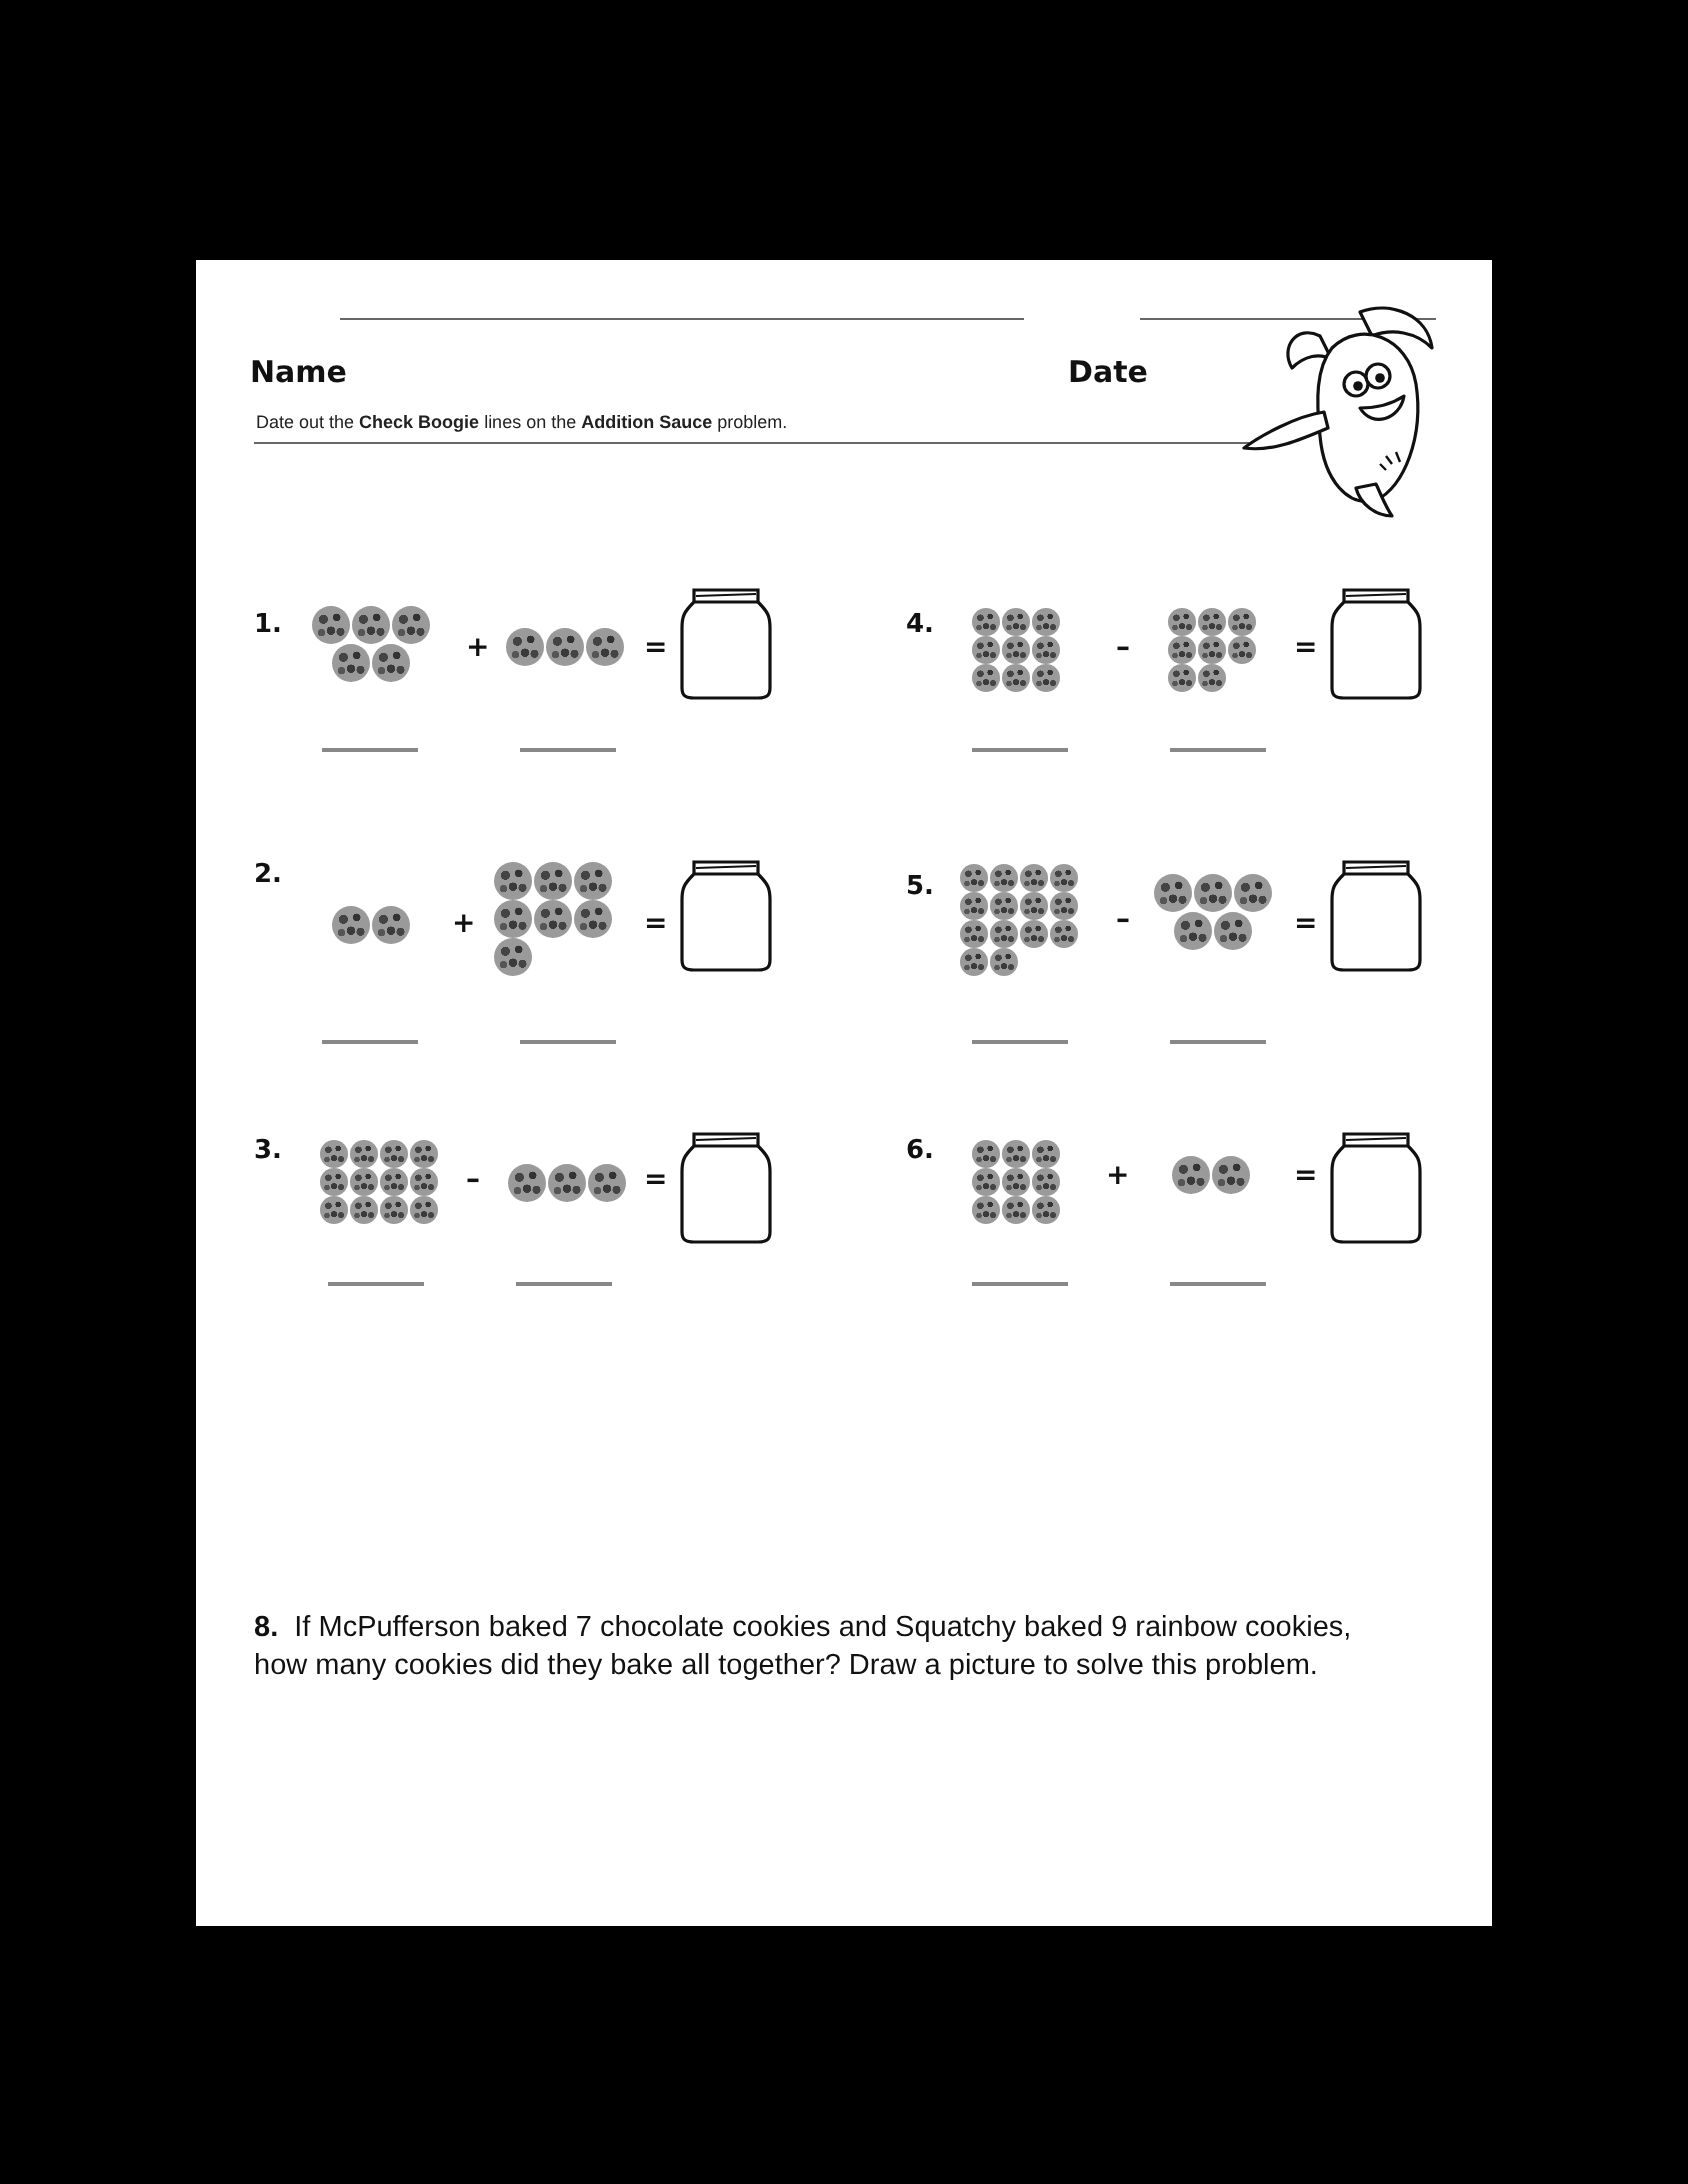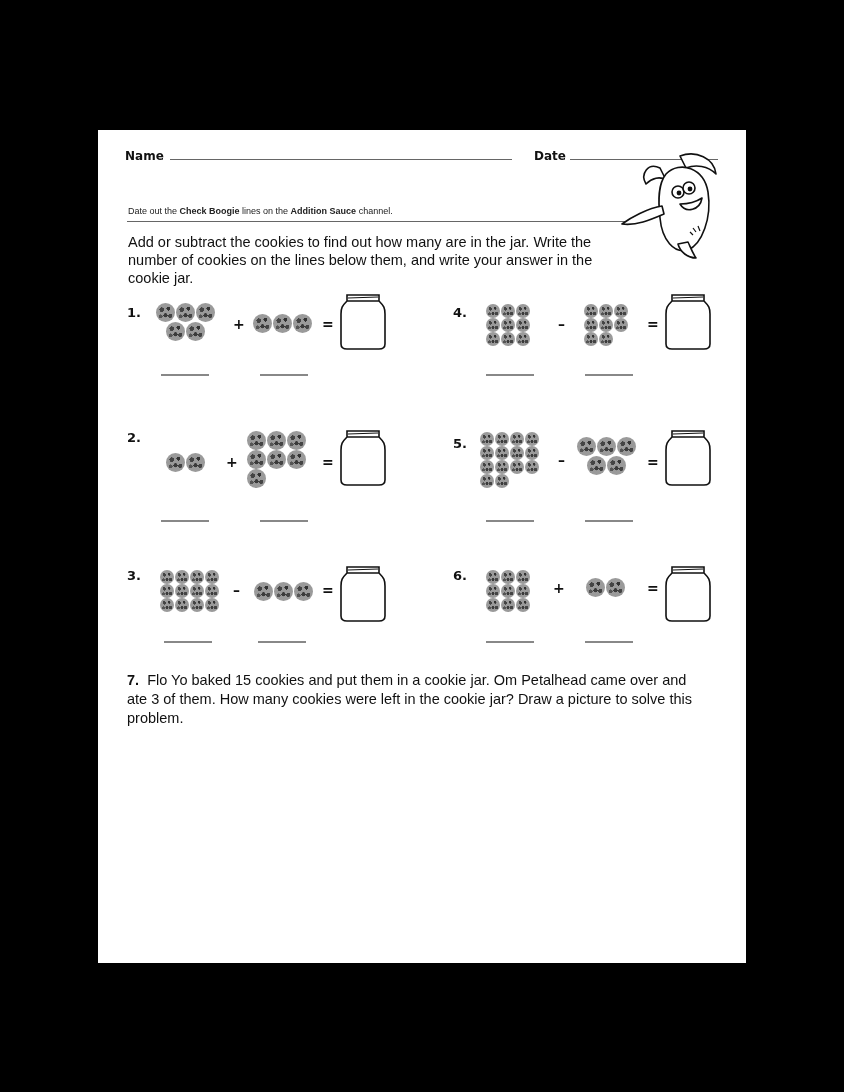--- a/index.html
+++ b/index.html
@@ -1,20 +1,20 @@
 <!DOCTYPE html>
 <html><head>
 <meta charset="utf-8">
 <style>
   html, body { margin:0; padding:0; }
   body { width:844px; height:1092px; background:#000; position:relative; overflow:hidden;
          font-family:"Liberation Sans", sans-serif; color:#111; }
   .page { position:absolute; left:98px; top:130px; width:648px; height:833px; background:#fff; }
   .abs { position:absolute; }
-  .lbl { font-family:"DejaVu Sans", sans-serif; font-weight:bold; font-size:12px; }
+  .lbl { font-family:"DejaVu Sans", sans-serif; font-weight:bold; font-size:15px;margin-top:28px; }
   .line { position:absolute; height:1px; background:#666; }
   .title { font-family:"DejaVu Sans", sans-serif; font-weight:bold; font-size:21px; letter-spacing:-0.3px; white-space:nowrap; }
   .sub { font-size:9px; white-space:nowrap; color:#222; }
   .instr { font-size:14.5px; line-height:18px; width:490px; color:#111; }
   .num { font-family:"DejaVu Sans", sans-serif; font-weight:bold; font-size:13px; }
   .op { font-family:"DejaVu Sans", sans-serif; font-weight:bold; font-size:14px; }
   .ansline { position:absolute; width:48px; height:2px; background:#888; }
   .cookies { position:absolute; display:flex; flex-wrap:wrap; justify-content:center; }
   .cookie { border-radius:50%; margin:0 0.5px; box-sizing:border-box;
             background:
@@ -33,41 +33,40 @@
 <body>
 
 <div class="page">
 
   <span class="abs lbl" style="left:27px;top:19px;">Name</span>
   <div class="line" style="left:72px;top:29px;width:342px;"></div>
   <span class="abs lbl" style="left:436px;top:19px;">Date</span>
   <div class="line" style="left:472px;top:29px;width:148px;"></div>
 
   <div class="abs sub" style="left:30px;top:76px;">
-    <span>Date out the </span><b>Check Boogie</b><span> lines on the </span><b>Addition Sauce</b><span> channel.</span>
+    <span>Date out the </span><b>Check Boogie</b><span> lines on the </span><b>Addition Sauce</b><span> problem.</span>
   </div>
   <div class="line" style="left:29px;top:91px;width:500px;"></div>
 
   <svg class="abs" style="left:520px;top:18px;" width="105" height="112" viewBox="0 0 105 112">
     <g fill="#fff" stroke="#111" stroke-width="1.6" stroke-linejoin="round">
       <path d="M62 8 C78 2 96 10 98 26 C90 18 78 16 68 20 Z"></path>
       <path d="M42 20 C30 14 22 26 28 36 C34 30 42 28 48 32 Z"></path>
       <path d="M48 26 C62 12 86 20 90 44 C94 70 84 96 70 102 C56 106 44 92 42 70 C40 52 40 36 48 26 Z"></path>
       <path d="M44 58 C30 60 12 70 4 76 C18 78 32 72 46 66 Z"></path>
       <path d="M60 96 C62 104 70 110 78 110 C74 104 72 98 70 94 Z"></path>
       <circle cx="60" cy="44" r="6"></circle>
       <circle cx="71" cy="40" r="6"></circle>
       <path d="M62 56 C68 66 82 62 84 50 C78 54 70 56 62 56 Z"></path>
     </g>
     <circle cx="61" cy="45" r="2.4" fill="#111"></circle>
     <circle cx="72" cy="41" r="2.4" fill="#111"></circle>
     <path d="M75 80 l3 4 M80 78 l2 5 M72 84 l3 3" stroke="#111" stroke-width="1.2"></path>
   </svg>
 
-  <div class="abs instr" style="left:30px;top:103px;">Add or subtract the cookies to find out how many are in the jar. Write the number of cookies on the lines below them, and write your answer in the cookie jar.</div>
 
   <div>
     <span class="abs num" style="left:29px;top:175px;">1.</span>
     <div class="cookies" style="left:52px;top:173px;width:70px;">
       <div class="cookie lg"></div>
         <div class="cookie lg"></div>
         <div class="cookie lg"></div>
       <div class="cookie lg"></div>
         <div class="cookie lg"></div>
     </div>
@@ -230,18 +229,18 @@
     </div>
     <span class="abs op" style="left:549px;top:450px;">=</span>
     <svg class="jar" style="left:567px;top:436px;" viewBox="0 0 46 56">
         <path d="M7 1 H39 V7 H7 Z M7 7 C2 12 1 14 1 20 V50 C1 54 3 55 7 55 H39 C43 55 45 54 45 50 V20 C45 14 44 12 39 7" fill="#fff" stroke="#111" stroke-width="1.6"></path>
         <path d="M8 4 L38 3" stroke="#111" stroke-width="1"></path>
       </svg>
     <div class="ansline" style="left:388px;top:511px;"></div>
     <div class="ansline" style="left:487px;top:511px;"></div>
   </div>
 
-  <div class="abs word" style="left:29px;top:541px;">
-    <b>7.</b>&nbsp;
-    <span>Flo Yo baked 15 cookies and put them in a cookie jar. Om Petalhead came over and ate 3 of them. How many cookies were left in the cookie jar? Draw a picture to solve this problem.</span>
+  <div class="abs word" style="left:29px;top:675px;">
+    <b>8.</b>&nbsp;
+    <span>If McPufferson baked 7 chocolate cookies and Squatchy baked 9 rainbow cookies, how many cookies did they bake all together? Draw a picture to solve this problem.</span>
   </div>
 
 </div>
 
 </body></html>

